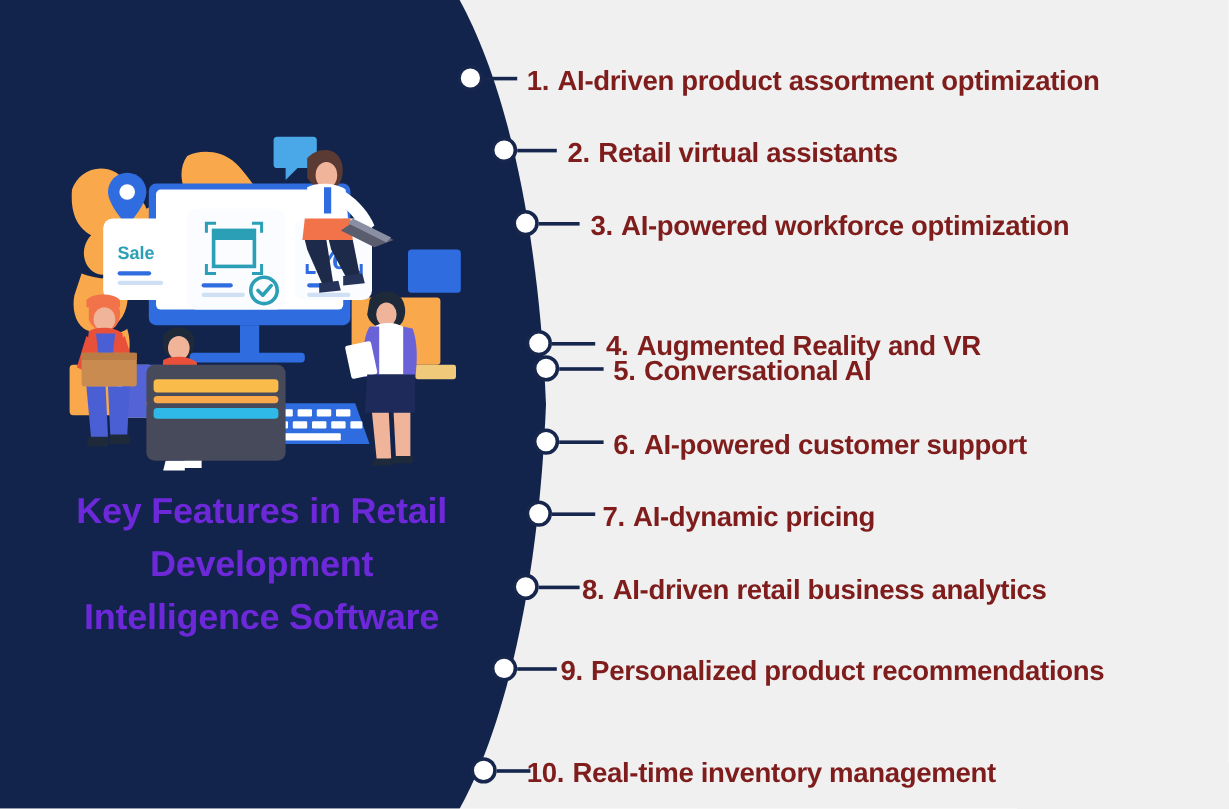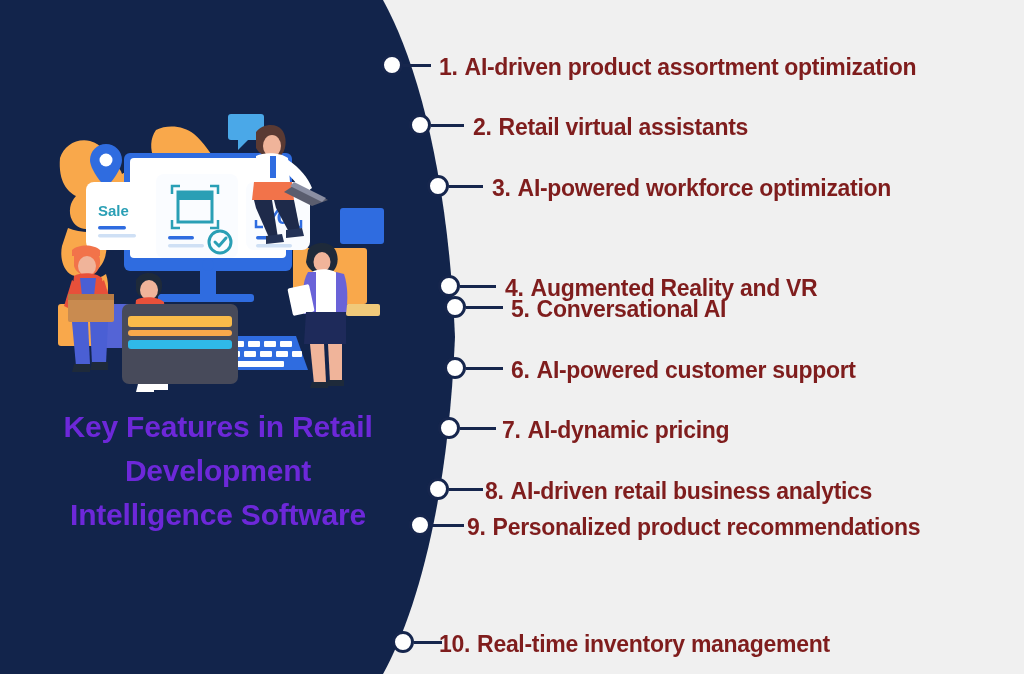--- a/index.html
+++ b/index.html
@@ -328,21 +328,21 @@
       <div class="feature-row" style="left: 0px; top: 411px; width: 1024px;">
         <span class="node-line" style="left: 460px; top: 16px; width: 36px;"></span>
         <span class="node-dot" style="left: 438px; top: 6px;"></span>
         <span class="feature-text" style="left: 502px; top: 8px;"><span class="num">7.</span><span>AI-dynamic pricing</span></span>
       </div>
       <div class="feature-row" style="left: 0px; top: 472px; width: 1024px;">
         <span class="node-line" style="left: 449px; top: 16px; width: 34px;"></span>
         <span class="node-dot" style="left: 427px; top: 6px;"></span>
         <span class="feature-text" style="left: 485px; top: 8px;"><span class="num">8.</span><span>AI-driven retail business analytics</span></span>
       </div>
-      <div class="feature-row" style="left: 0px; top: 508px; width: 1024px;">
+      <div class="feature-row" style="left: 0px; top: 540px; width: 1024px;">
         <span class="node-line" style="left: 431px; top: 16px; width: 33px;"></span>
         <span class="node-dot" style="left: 409px; top: 6px;"></span>
         <span class="feature-text" style="left: 467px; top: 8px;"><span class="num">9.</span><span>Personalized product recommendations</span></span>
       </div>
       <div class="feature-row" style="left: 12px; top: 593px; width: 1024px; margin-top: 32px;">
         <span class="node-line" style="left: 402px; top: 16px; width: 28px;"></span>
         <span class="node-dot" style="left: 380px; top: 6px;"></span>
         <span class="feature-text" style="left: 427px; top: 8px;"><span class="num">10.</span><span>Real-time inventory management</span></span>
       </div>
     </div>

